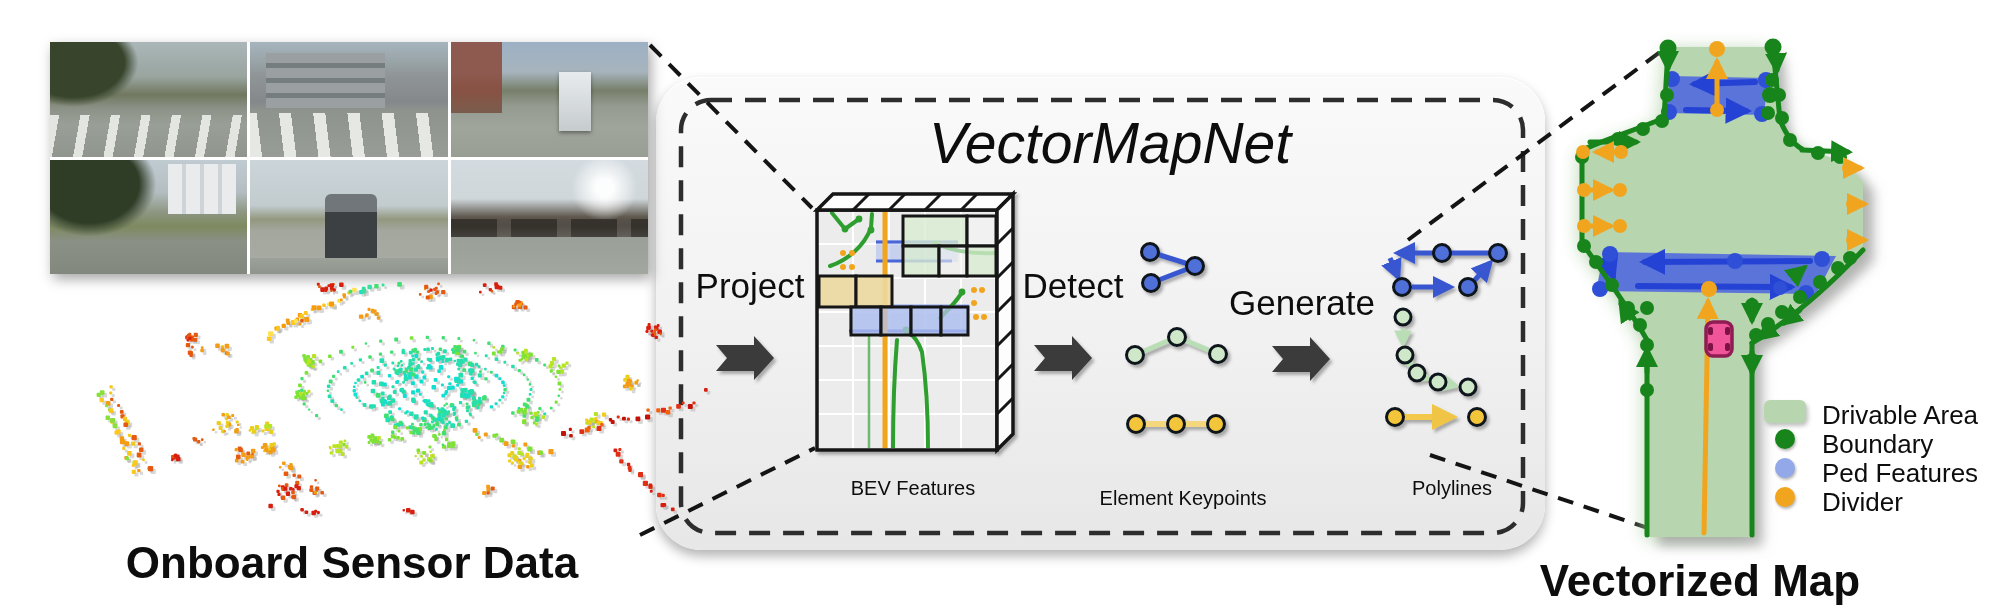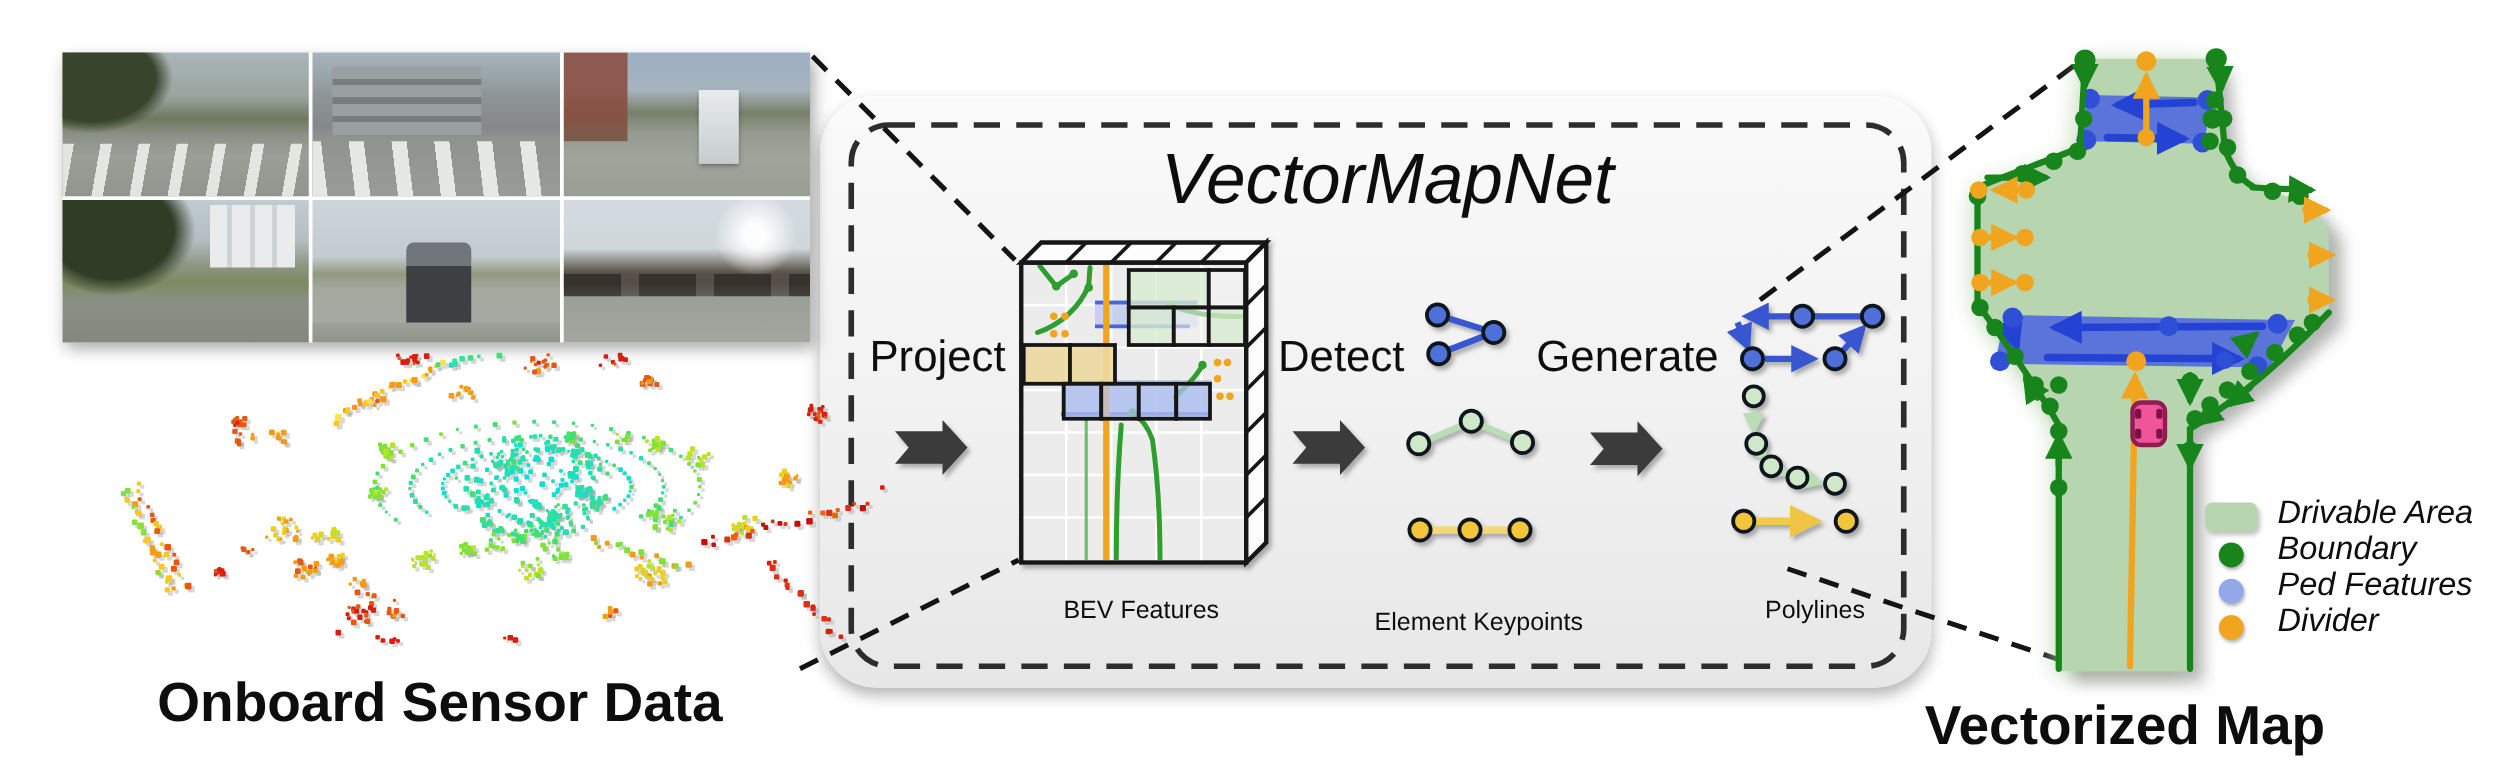--- a/index.html
+++ b/index.html
@@ -56,21 +56,21 @@
 
   
   .lbl{transform:translateX(-50%);white-space:nowrap;}
   .title{font-size:57px;letter-spacing:0px;font-style:italic;}
   .step{font-size:35px;}
   .stage{font-size:20px;}
   .caption{font-size:44px;font-weight:bold;}
 
   
   .legend{left:1764px;top:400px;display:flex;flex-direction:column;gap:4px;}
-  .legend-row{display:flex;align-items:flex-end;height:25px;font-style:italic;}
+  .legend-row{display:flex;align-items:flex-start;height:25px;}
   .legend-key{width:42px;display:flex;justify-content:center;align-items:center;}
   .legend-swatch{width:42px;height:23px;border-radius:6px;background:#b7d5ae;
     box-shadow:2px 3px 4px rgba(0,0,0,.25);}
   .legend-dot{width:20px;height:20px;border-radius:50%;box-shadow:1px 2px 3px rgba(0,0,0,.3);}
   .dot-boundary{background:#17851b;}
   .dot-ped{background:#93a8e8;}
   .dot-divider{background:#f1a51f;}
   .legend-label{margin-left:16px;font-size:26px;}
 
   svg.overlay{left:0;top:0;width:2000px;height:610px;pointer-events:none;}
@@ -2397,21 +2397,21 @@
       <rect x="1725" y="327" width="5" height="8" rx="2" fill="#7c1243"></rect>
       <rect x="1708" y="343" width="5" height="8" rx="2" fill="#7c1243"></rect>
       <rect x="1725" y="343" width="5" height="8" rx="2" fill="#7c1243"></rect>
     </g>
   </g>
 </svg>
 
 <div class="abs lbl title" style="left:1110px;top:110px">VectorMapNet</div>
 <div class="abs lbl step" style="left:750px;top:266px">Project</div>
 <div class="abs lbl step" style="left:1073px;top:266px">Detect</div>
-<div class="abs lbl step" style="left:1302px;top:266px">Generate</div>
+<div class="abs lbl step" style="left:1302px;top:283px">Generate</div>
 <div class="abs lbl stage" style="left:913px;top:477px">BEV Features</div>
 <div class="abs lbl stage" style="left:1183px;top:487px">Element Keypoints</div>
 <div class="abs lbl stage" style="left:1452px;top:477px">Polylines</div>
 <div class="abs lbl caption" style="left:352px;top:538px">Onboard Sensor Data</div>
 <div class="abs lbl caption" style="left:1700px;top:556px">Vectorized Map</div>
 
 <div class="abs legend">
   <div class="legend-row">
     <span class="legend-key">
         <span class="legend-swatch"></span>

